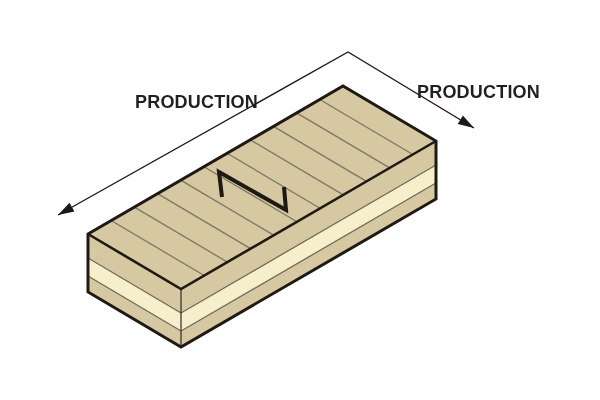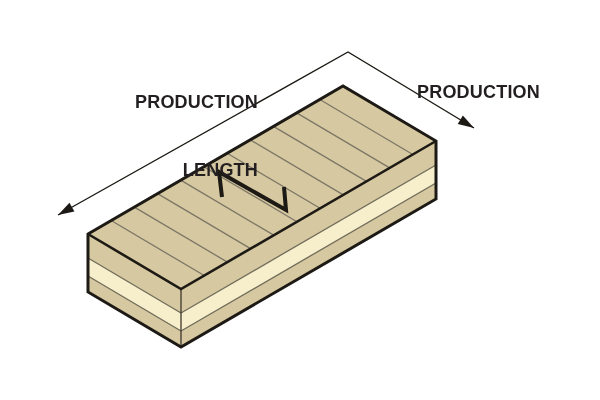--- a/index.html
+++ b/index.html
@@ -54,19 +54,18 @@
       <line x1="181" y1="289" x2="181" y2="347" stroke="#3c362c" stroke-width="1.3"></line>
       <polyline points="88,234 181,289 436,141" fill="none" stroke="#1d1a15" stroke-width="2.6" stroke-linejoin="miter"></polyline>
       <polygon points="88,234 343,86 436,141 436,199 181,347 88,292" fill="none" stroke="#1d1a15" stroke-width="3" stroke-linejoin="miter"></polygon>
       <polyline points="58,215 348,52 474,128" fill="none" stroke="#1d1a15" stroke-width="1.4"></polyline>
       <polygon points="58,215 69.49789786816635,202.801707307446 74.39765565250912,211.5190677826571" fill="#1d1a15"></polygon>
       <polygon points="474,128 457.7168732120112,124.01756581896434 462.8818049143783,115.45465273346103" fill="#1d1a15"></polygon>
     </svg>
 
   <div class="dim-label" id="length-label">
     <span>PRODUCTION</span>
-    <span>LENGTH</span>
   </div>
 
   <div class="dim-label" id="width-label">
     <span>PRODUCTION</span>
   </div>
 </div>
 
 </body></html>

